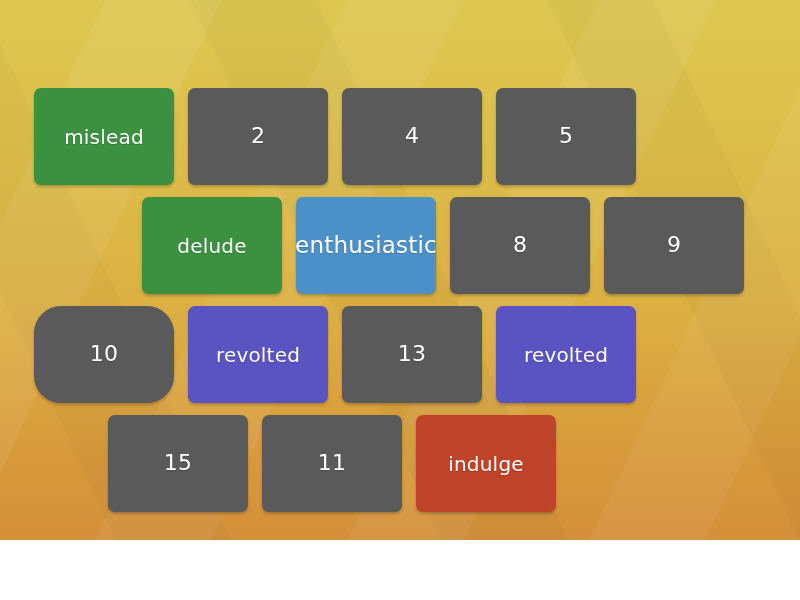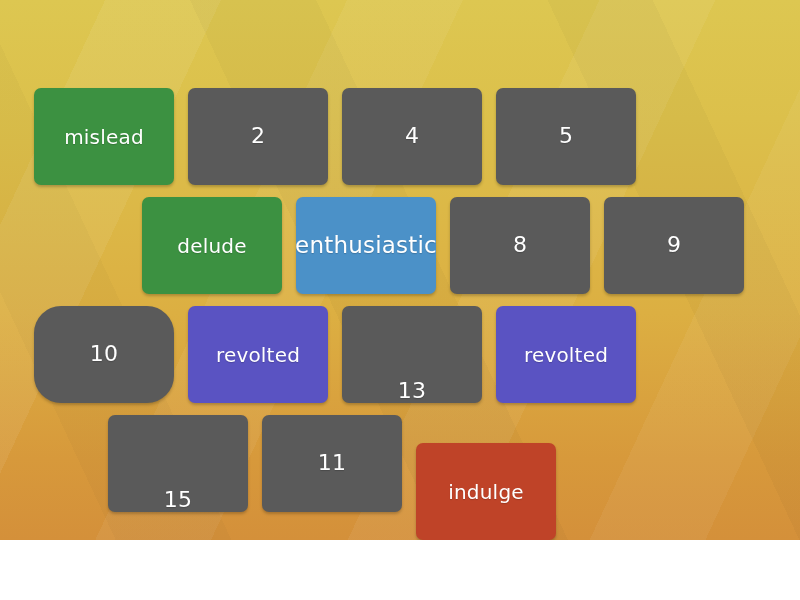--- a/index.html
+++ b/index.html
@@ -121,32 +121,32 @@
           <span class="tile-label is-number">9</span>
         </div>
       </div>
       <div class="row row-2">
         <div class="tile" style="background: rgb(90, 90, 90); border-radius: 27px;">
           <span class="tile-label is-number">10</span>
         </div>
         <div class="tile" style="background: rgb(90, 83, 194);">
           <span class="tile-label">revolted</span>
         </div>
-        <div class="tile" style="background: rgb(90, 90, 90); align-items: flex-end;">
+        <div class="tile" style="background: rgb(90, 90, 90);">
           <span class="tile-label is-number">13</span>
         </div>
         <div class="tile" style="background: rgb(90, 83, 194); align-items: center;">
           <span class="tile-label">revolted</span>
         </div>
       </div>
       <div class="row row-3">
-        <div class="tile" style="background: rgb(90, 90, 90); align-items: flex-end;">
+        <div class="tile" style="background: rgb(90, 90, 90);">
           <span class="tile-label is-number">15</span>
         </div>
         <div class="tile" style="background: rgb(90, 90, 90);">
           <span class="tile-label is-number">11</span>
         </div>
-        <div class="tile" style="background: rgb(191, 67, 40); margin-top: 28px;">
+        <div class="tile" style="background: rgb(191, 67, 40);">
           <span class="tile-label">indulge</span>
         </div>
       </div>
     </div>
 </div>
 
 </body></html>

